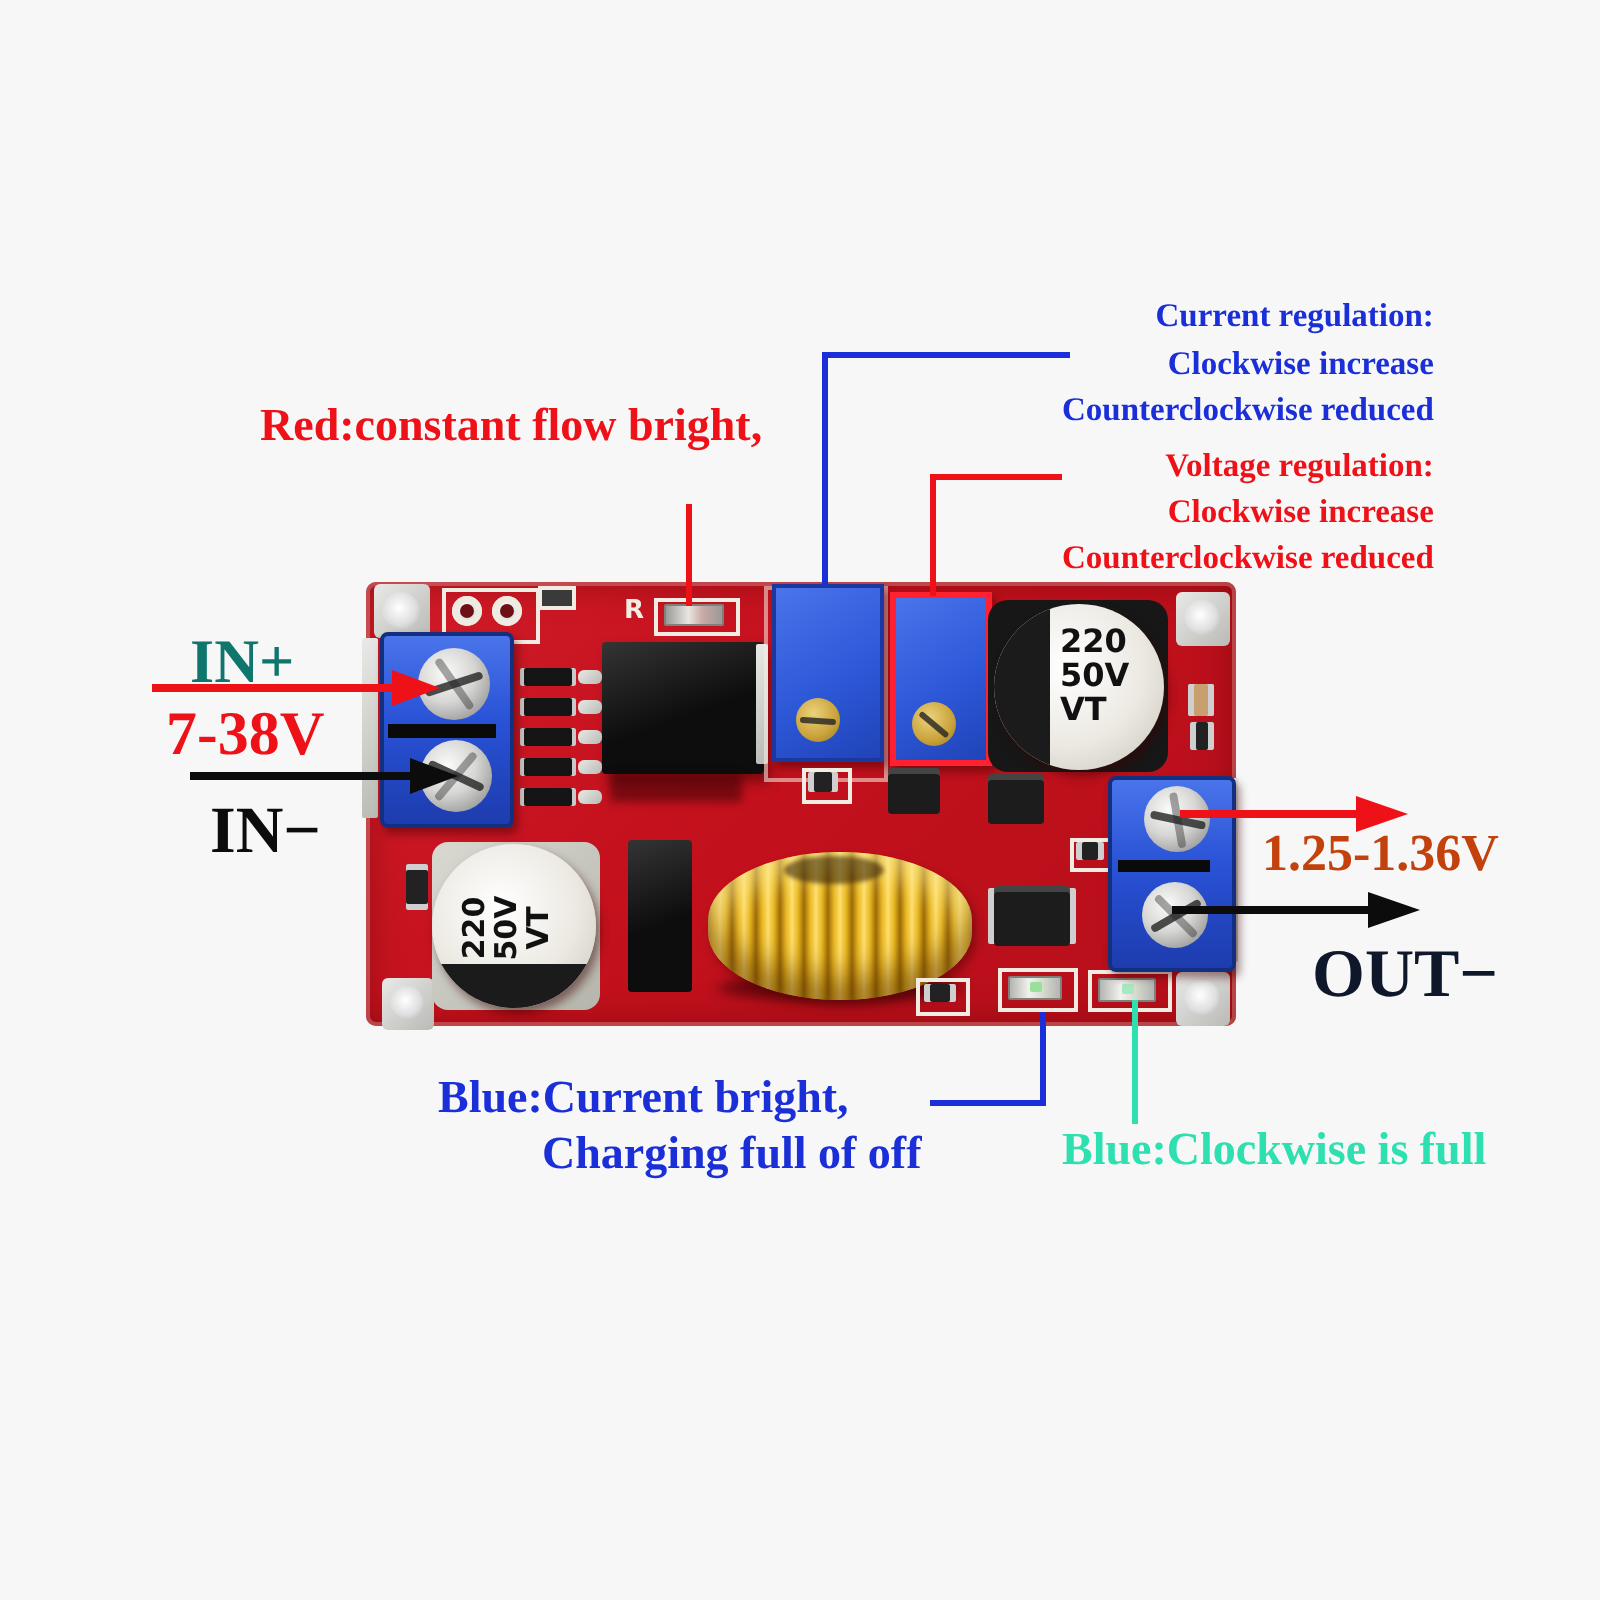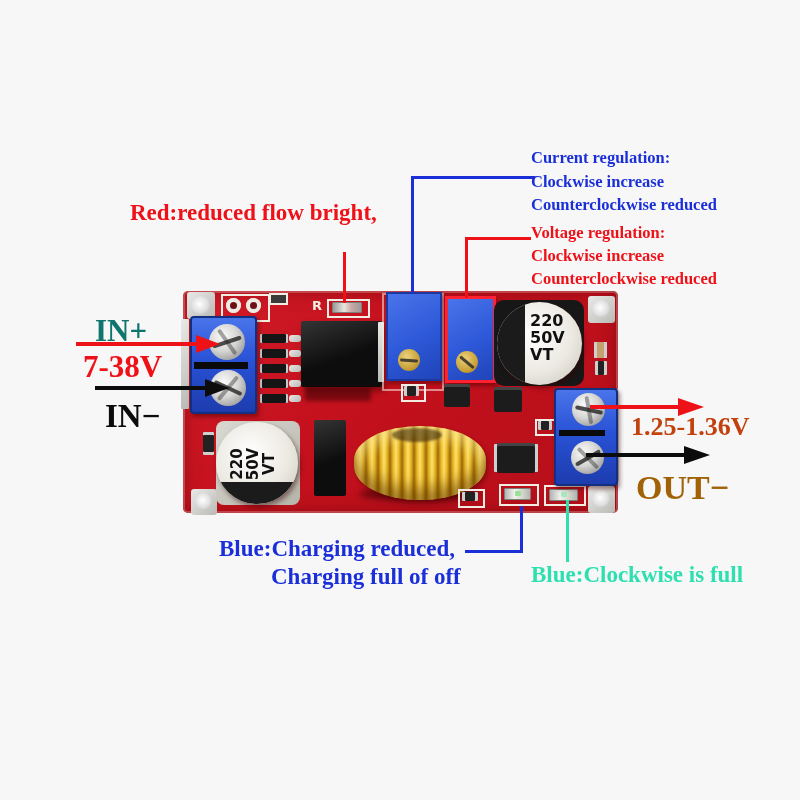--- a/index.html
+++ b/index.html
@@ -1,18 +1,18 @@
 <!DOCTYPE html>
 <html><head>
 <meta charset="utf-8">
 <style>
   html,body{margin:0;padding:0;}
   #canvas{position:relative;width:800px;height:800px;background:#f7f7f8;overflow:hidden;
           font-family:"Liberation Serif", serif;}
-  .abs{position:absolute;}
+  .abs{position:absolute;text-align:right;}
   .txt{position:absolute;font-weight:bold;white-space:nowrap;line-height:1;}
   .ann-line{position:absolute;}
   .shaft{position:absolute;}
   .ahead{position:absolute;width:0;height:0;}
   
   .pcb{position:absolute;background:linear-gradient(135deg,#d21c29 0%,#c4111d 40%,#b50f1a 100%);
        border-radius:5px;box-shadow:inset 0 0 0 2px rgba(255,240,230,.25), inset 0 0 18px rgba(90,0,0,.5);}
   .silk{position:absolute;border:2px solid #f2ece2;background:transparent;}
   .term{position:absolute;background:linear-gradient(180deg,#4a74ea 0%,#2952d6 45%,#1d3cae 100%);
         border:2px solid #12307f;border-radius:4px;box-shadow:2px 3px 4px rgba(60,0,0,.45);}
@@ -209,27 +209,27 @@
     <div>Clockwise increase</div>
     <div>Counterclockwise reduced</div>
   </div>
 
   <div class="abs" style="left:531px;top:221px;color:#ee1118;font-weight:bold;font-size:16.5px;line-height:23px;white-space:nowrap;">
     <div>Voltage regulation:</div>
     <div>Clockwise increase</div>
     <div>Counterclockwise reduced</div>
   </div>
 
-  <div class="txt" style="left:130px;top:201px;font-size:23px;color:#ee1118;">Red:reduced flow bright,</div>
+  <div class="txt" style="left:130px;top:201px;font-size:23px;color:#ee1118;">Red:constant flow bright,</div>
 
   <div class="txt" style="left:95px;top:315px;font-size:31px;color:#0f766e;">IN+</div>
   <div class="txt" style="left:83px;top:351px;font-size:31px;color:#ee1118;">7-38V</div>
   <div class="txt" style="left:105px;top:400px;font-size:33px;color:#0c0c0c;">IN−</div>
 
   <div class="txt" style="left:631px;top:414px;font-size:26px;color:#c2410c;">1.25-1.36V</div>
-  <div class="txt" style="left:636px;top:471px;font-size:34px;color:#a16207;">OUT−</div>
-
-  <div class="txt" style="left:219px;top:537px;font-size:23px;color:#1a2fd8;">Blue:Charging reduced,</div>
+  <div class="txt" style="left:656px;top:471px;font-size:34px;color:#0f172a;">OUT−</div>
+
+  <div class="txt" style="left:219px;top:537px;font-size:23px;color:#1a2fd8;">Blue:Current bright,</div>
   <div class="txt" style="left:271px;top:565px;font-size:23px;color:#1a2fd8;">Charging full of off</div>
 
   <div class="txt" style="left:531px;top:563px;font-size:23px;color:#2ee0b0;">Blue:Clockwise is full</div>
 
 </div>
 
 </body></html>

